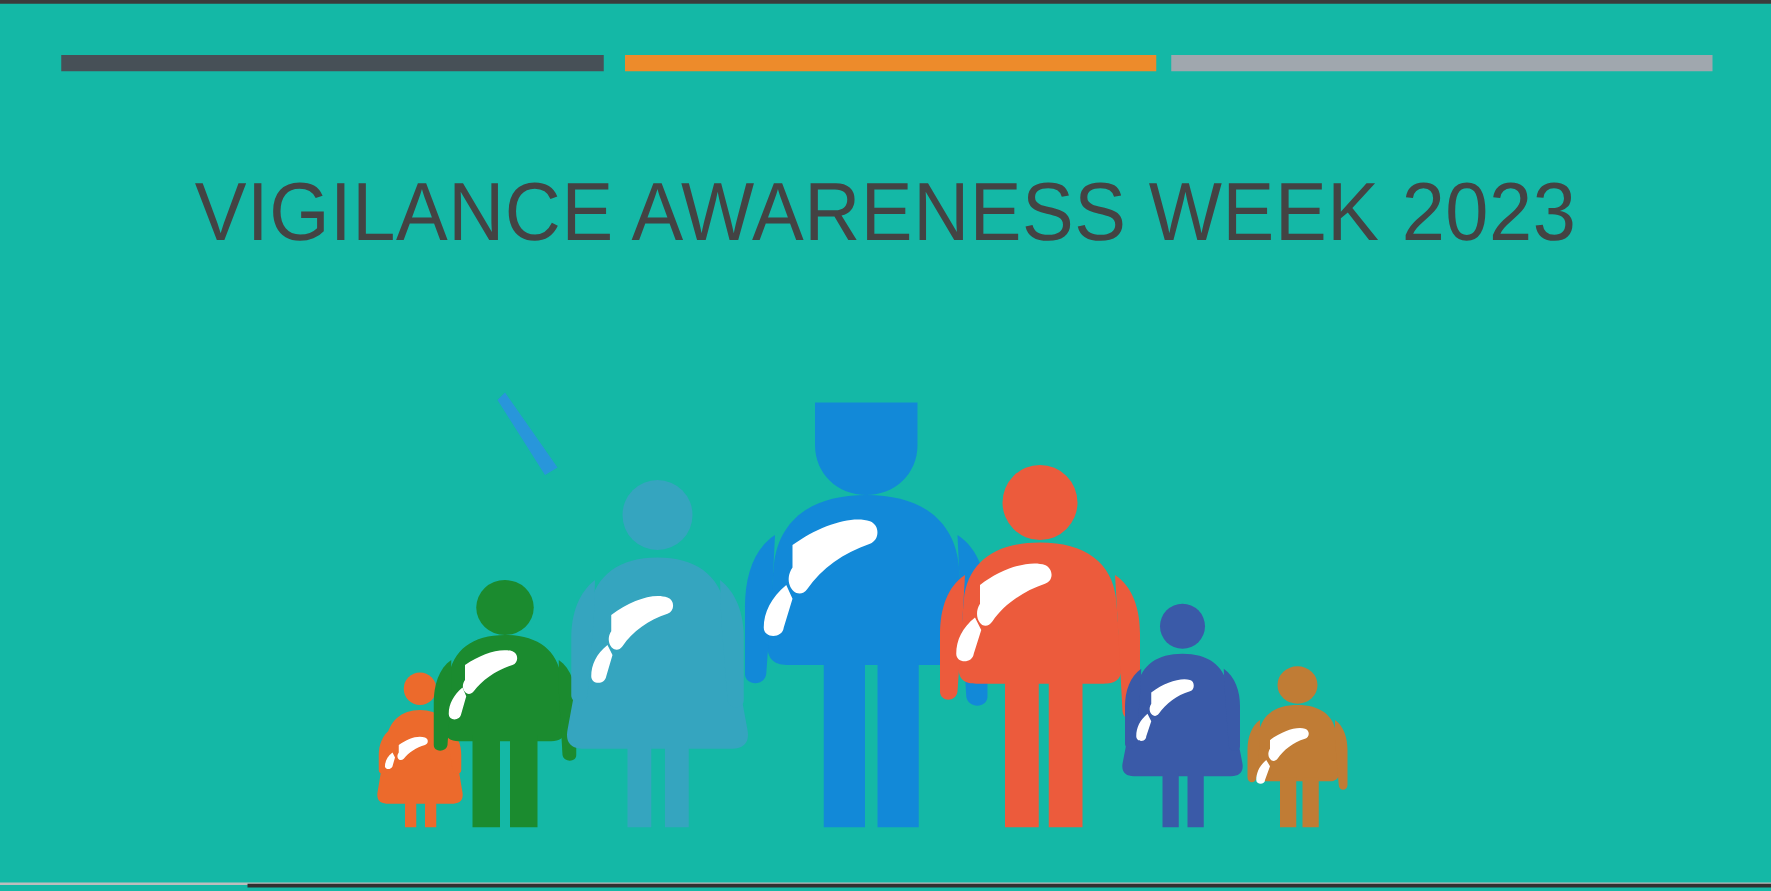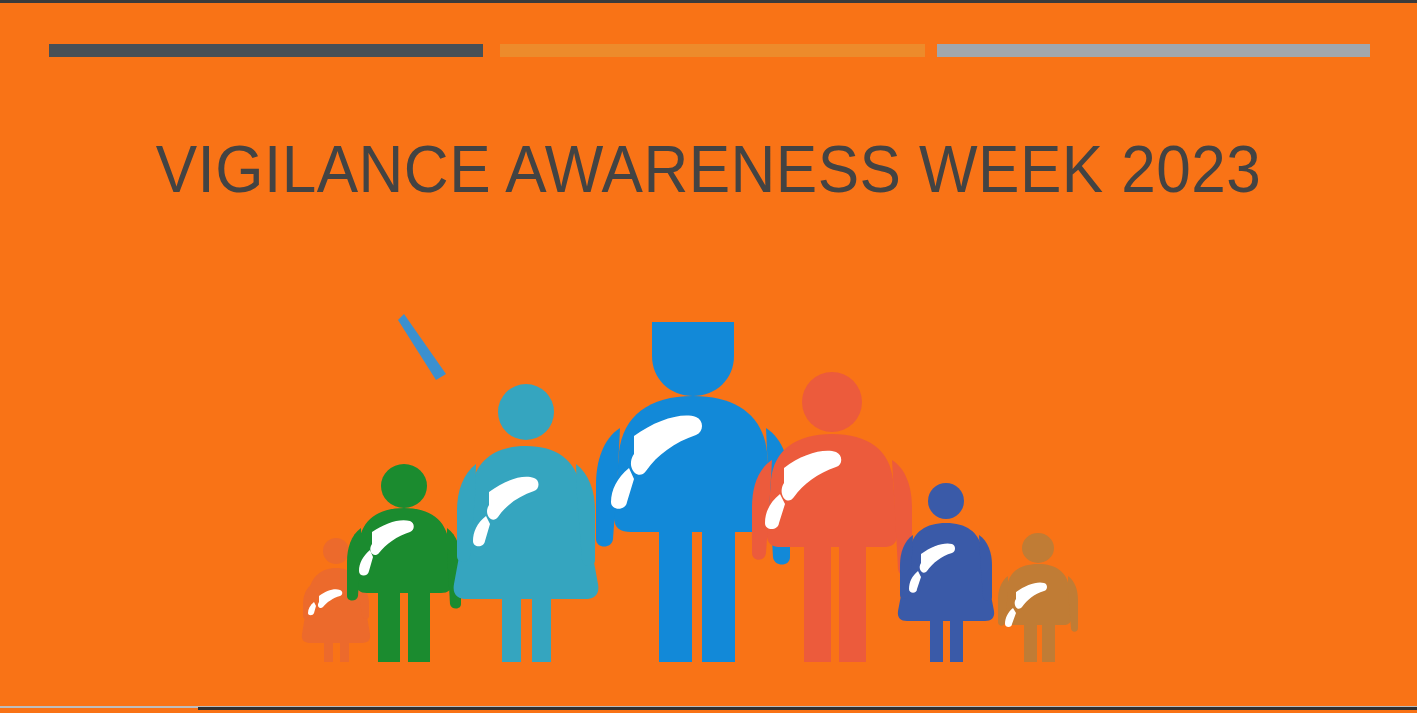--- a/index.html
+++ b/index.html
@@ -83,21 +83,21 @@
     height: 366px;
     overflow: hidden;
   }
   .illustration svg {
     display: block;
   }
 </style>
 </head>
 <body>
 
-<div class="slide-viewport" style="background: #f97316;">
+<div class="slide-viewport" style="background: #14b8a6;">
 
   <div class="viewport-top-rule" style="background: rgb(59, 59, 59);"></div>
 
   <div class="accent-bar-row">
     <div class="accent-bar dark" style="background: rgb(71, 80, 87); left: 49px; width: 434px;"></div>
     <div class="accent-bar orange" style="background: rgb(237, 139, 43); left: 500px; width: 425px;"></div>
     <div class="accent-bar gray" style="background: rgb(160, 167, 174); left: 937px; width: 433px;"></div>
   </div>
 
   <div class="slide-title" style="color: rgb(67, 67, 67);">VIGILANCE AWARENESS WEEK 2023</div>

